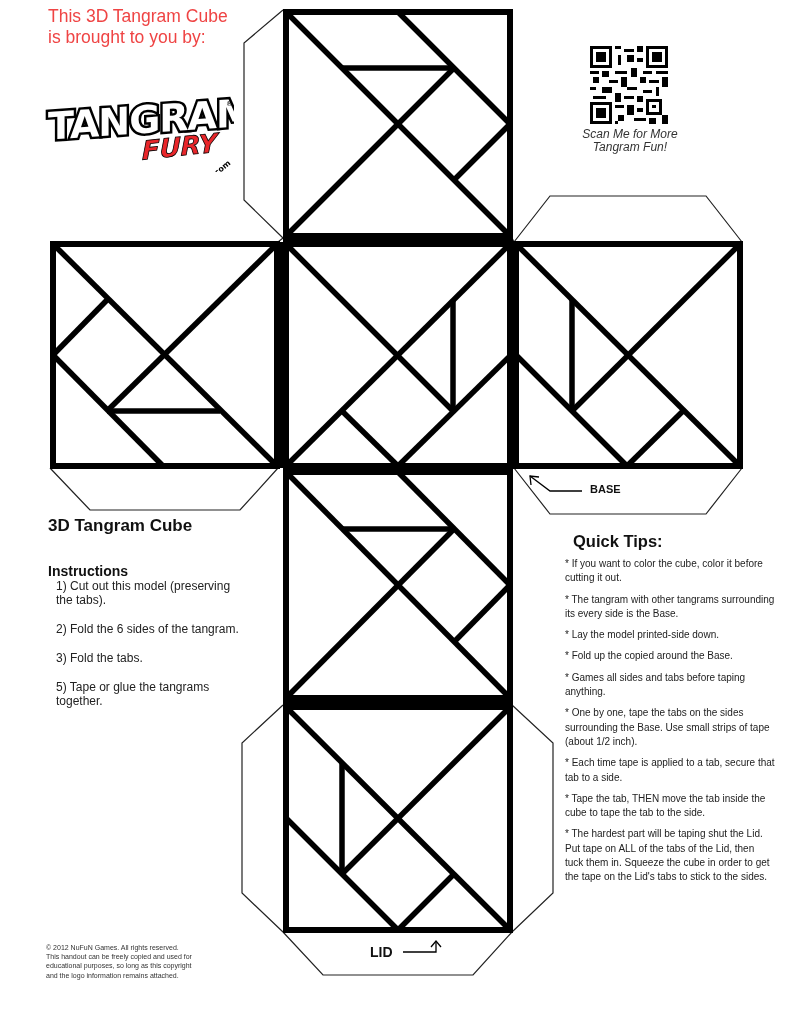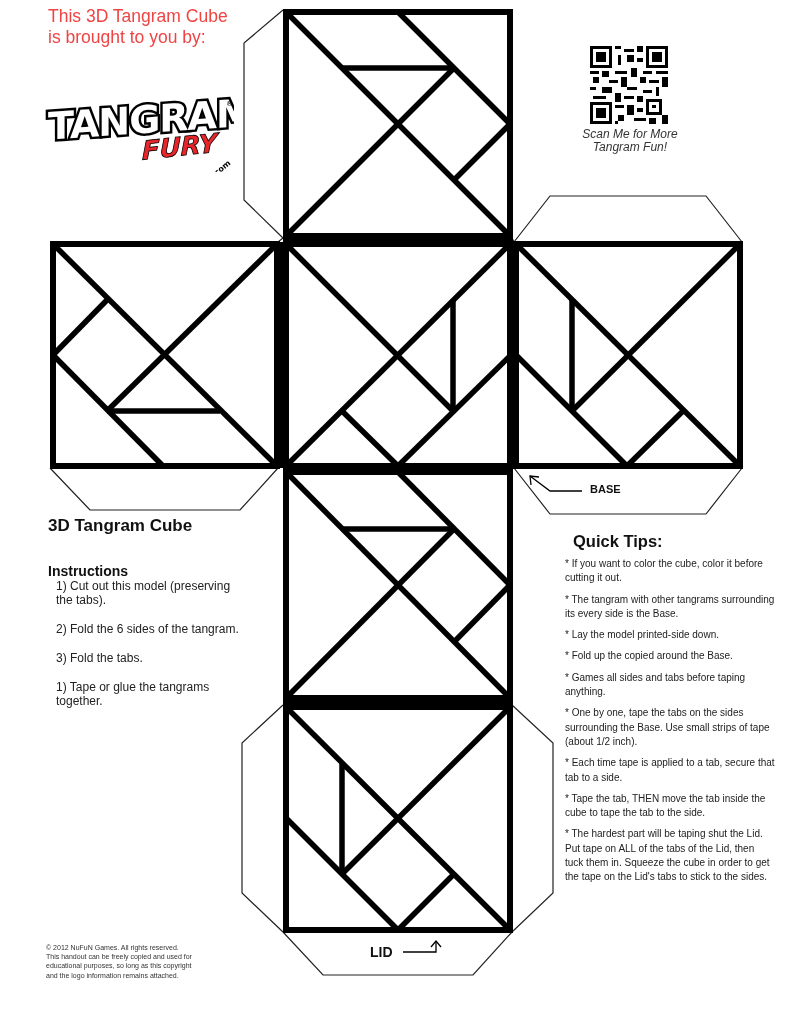--- a/index.html
+++ b/index.html
@@ -203,21 +203,21 @@
   <div>Scan Me for More</div>
   <div>Tangram Fun!</div>
 </div>
 
 <div class="abs title">3D Tangram Cube</div>
 <div class="abs instr-head">Instructions</div>
 <div class="abs instr">
   <p>1) Cut out this model (preserving the tabs).</p>
   <p>2) Fold the 6 sides of the tangram.</p>
   <p>3) Fold the tabs.</p>
-  <p>1) Tape or glue the tangrams together.</p>
+  <p>5) Tape or glue the tangrams together.</p>
 </div>
 
 <div class="abs tips-head">Quick Tips:</div>
 <div class="abs tips">
   <p>* If you want to color the cube, color it before cutting it out.</p>
   <p>* The tangram with other tangrams surrounding its every side is the Base.</p>
   <p>* Lay the model printed-side down.</p>
   <p>* Fold up the copied around the Base.</p>
   <p>* Games all sides and tabs before taping anything.</p>
   <p>* One by one, tape the tabs on the sides surrounding the Base.  Use small strips of tape (about 1/2 inch).</p>

